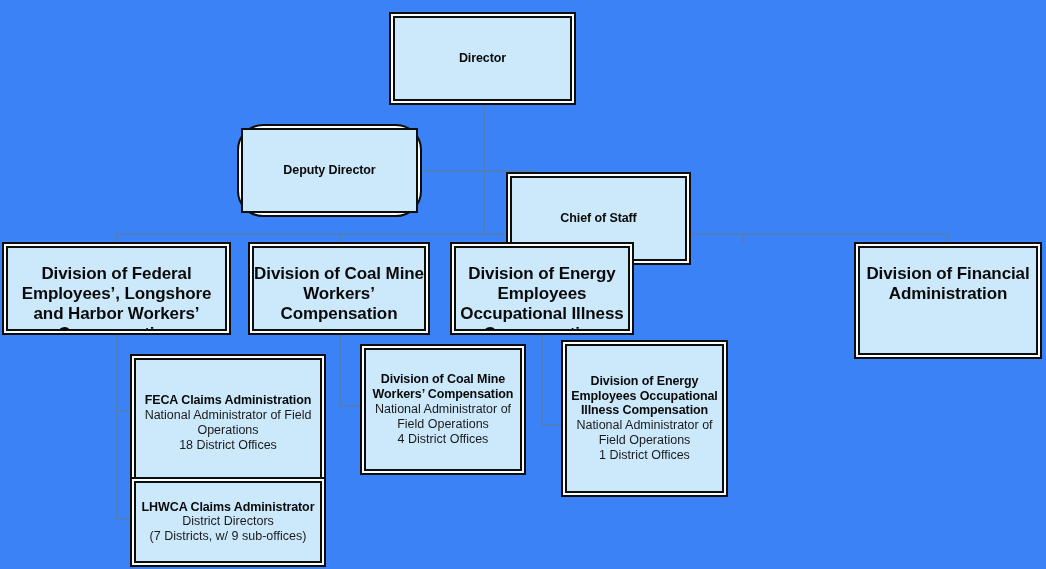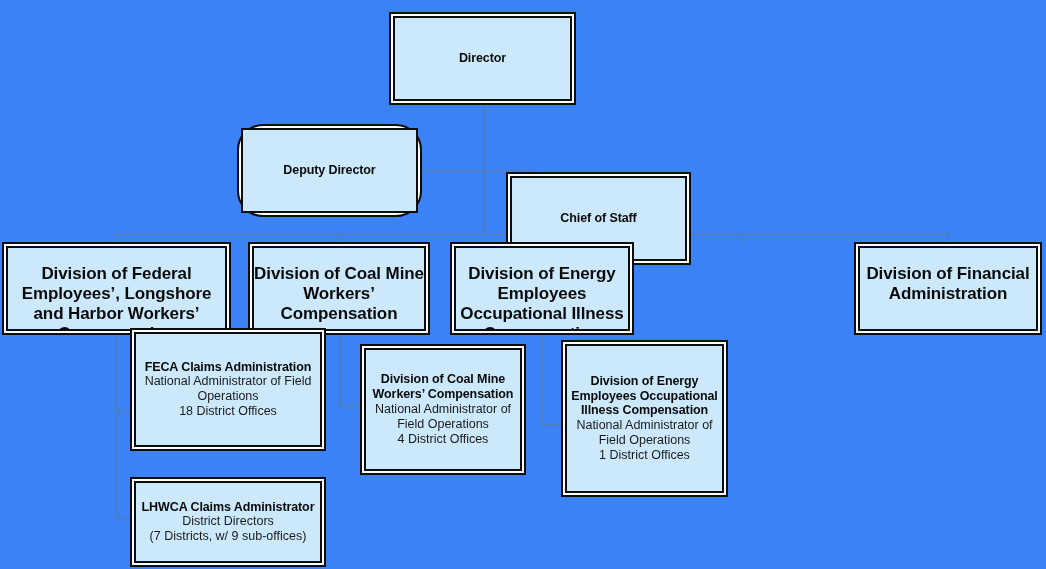--- a/index.html
+++ b/index.html
@@ -129,27 +129,27 @@
     </div>
   </div>
 
   <div class="node r3 top-v" style="left:450px; top:242px; width:184px; height:93px;">
     <div class="node-inner">
       <div class="ttl">Division of Energy Employees Occupational Illness Compensation</div>
     </div>
   </div>
 
 
-  <div class="node r3 top-v" style="left:854px; top:242px; width:188px; height:93px;">
+  <div class="node r3 top-v" style="left:854px; top:242px; width:188px; height:117px;">
     <div class="node-inner">
       <div class="ttl">Division of Financial Administration</div>
     </div>
   </div>
 
-  <div class="node r4 center-v" style="left:130px; top:328px; width:196px; height:123px;">
+  <div class="node r4 center-v" style="left:130px; top:354px; width:196px; height:138px;">
     <div class="node-inner">
       <div class="ttl">FECA Claims Administration</div>
       <div class="sub">National Administrator of Field Operations</div>
       <div class="sub">18 District Offices</div>
     </div>
   </div>
 
   <div class="node r4 center-v" style="left:130px; top:477px; width:196px; height:90px;">
     <div class="node-inner">
       <div class="ttl">LHWCA Claims Administrator</div>

